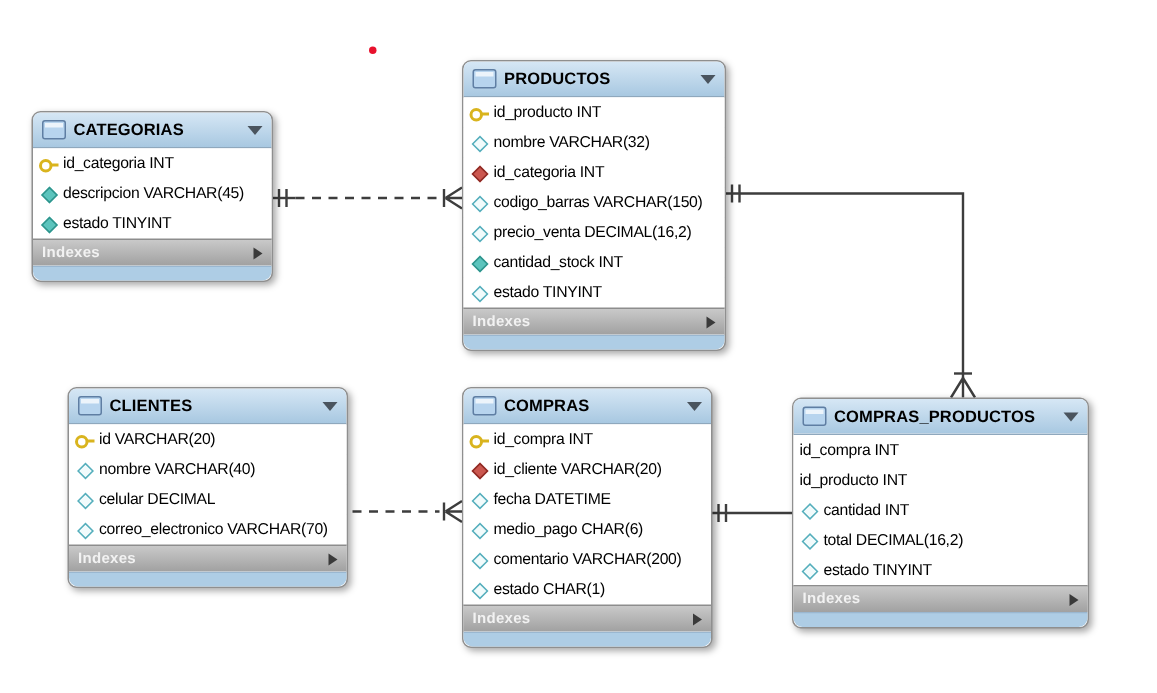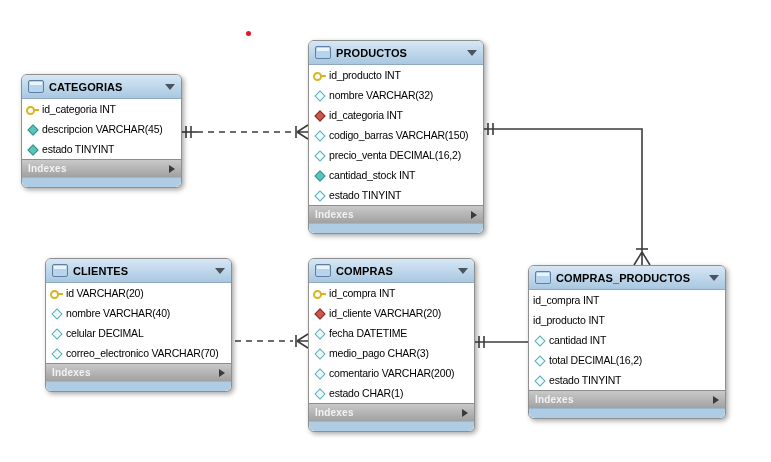--- a/index.html
+++ b/index.html
@@ -183,21 +183,21 @@
     <div class="trow">
       <span class="ic dia fk"></span>
       <span class="clabel">id_cliente VARCHAR(20)</span>
     </div>
     <div class="trow">
       <span class="ic dia open"></span>
       <span class="clabel">fecha DATETIME</span>
     </div>
     <div class="trow">
       <span class="ic dia open"></span>
-      <span class="clabel">medio_pago CHAR(3)</span>
+      <span class="clabel">medio_pago CHAR(6)</span>
     </div>
     <div class="trow">
       <span class="ic dia open"></span>
       <span class="clabel">comentario VARCHAR(200)</span>
     </div>
     <div class="trow">
       <span class="ic dia open"></span>
       <span class="clabel">estado CHAR(1)</span>
     </div>
     <div class="tfoot">

